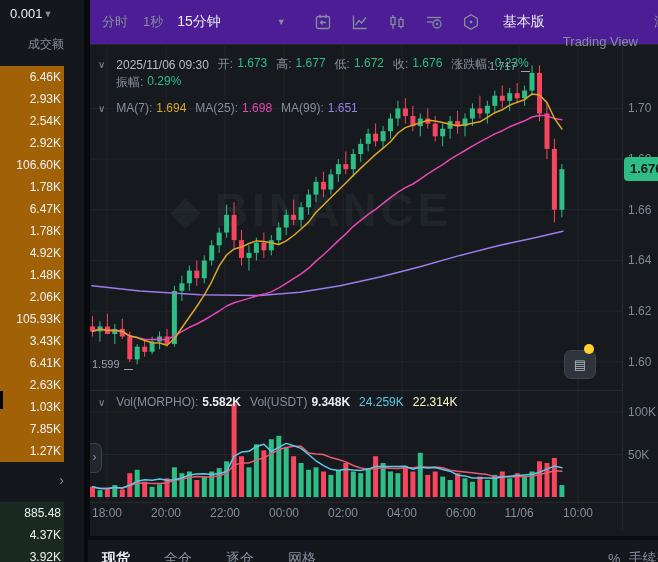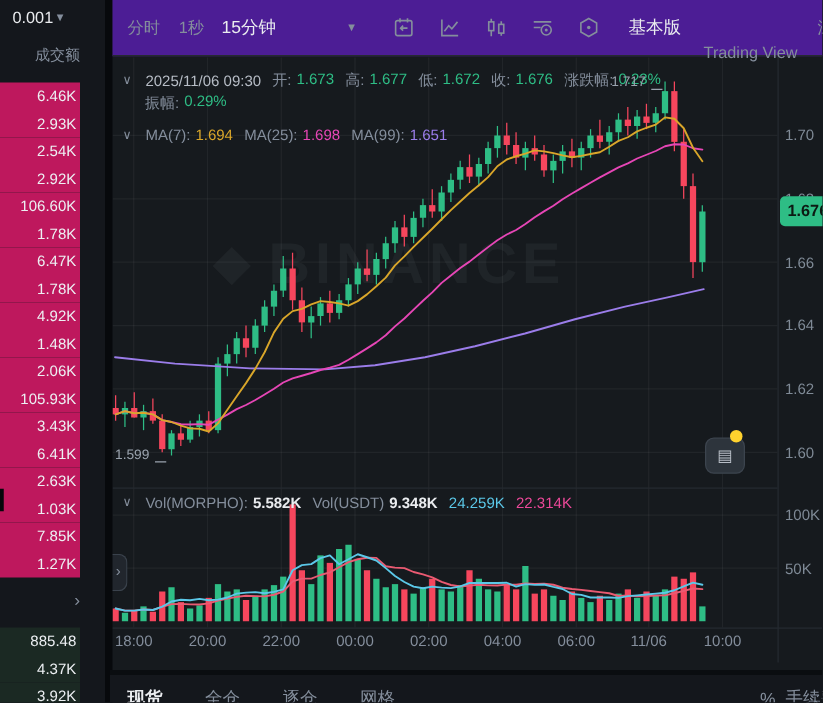--- a/index.html
+++ b/index.html
@@ -13,21 +13,21 @@
   
   #sidebar{left:0;top:0;width:84px;height:562px;background:#14171c;z-index:4;}
   #sidebar-gap{left:84px;top:0;width:6px;height:562px;background:#07090c;z-index:4;}
   #precision{left:10px;top:6px;color:#eaecef;font-size:13px;display:flex;align-items:center;gap:1px;cursor:pointer;}
   #precision .caret{color:#848e9c;font-size:9px;}
   #ob-header{left:0;top:36px;width:64px;text-align:right;padding-right:3px;color:#848e9c;}
   #ask-rows{left:0;top:66px;width:64px;}
   #bid-rows{left:0;top:502px;width:64px;}
   .ob-row{height:22px;line-height:22px;text-align:right;padding-right:3px;
           color:#edf0f3;font-size:12px;cursor:pointer;white-space:nowrap;}
-  .ob-row.ask{background:#be185d;}
+  .ob-row.ask{background:#a16207;}
   .ob-row.bid{background:#1b2923;}
   #ob-expand{left:0;top:468px;width:64px;height:24px;text-align:right;padding-right:6px;
              color:#848e9c;font-size:14px;line-height:24px;cursor:pointer;}
   #scroll-notch{left:0;top:391px;width:3px;height:18px;background:#05070a;z-index:5;}
   
   #toolbar{left:90px;top:0;width:568px;height:45px;display:flex;align-items:center;
            border-bottom:1px solid #252a31;z-index:4;background:#4c1d95;box-sizing:border-box;}
   .tb-tab{color:#848e9c;font-size:13px;cursor:pointer;white-space:nowrap;}
   .tb-tab.active{color:#eaecef;font-weight:normal;font-size:14px;}
   .tb-icon{width:18px;height:18px;color:#848e9c;cursor:pointer;flex:none;}
@@ -36,21 +36,21 @@
   
   .legend{display:flex;align-items:center;gap:9px;white-space:nowrap;z-index:3;font-size:12px;}
   .legend .caret{color:#848e9c;font-size:10px;margin-right:2px;cursor:pointer;}
   .lab{color:#848e9c;}
   .val-up{color:#2ebd85;}
   .val-w{color:#eaecef;font-weight:bold;}
   .val-ma7{color:#d9a62a;}
   .val-ma25{color:#e646b6;}
   .val-ma99{color:#9b7dea;}
   .val-cy{color:#5bc8e8;}
-  .val-pk{color:#ec4899;}
+  .val-pk{color:#fef9c3;}
   .pair{display:flex;gap:4px;}
   #info-row1{left:98px;top:56px;}
   #info-row2{left:116px;top:74px;}
   #ma-row{left:98px;top:101px;}
   #vol-row{left:98px;top:395px;}
   
   #watermark{left:170px;top:180px;width:360px;height:60px;z-index:1;display:flex;align-items:center;gap:10px;
              color:rgba(200,210,225,0.055);font-weight:bold;font-size:46px;letter-spacing:4px;}
   #watermark .wm-logo{font-size:40px;}
   #chart-svg{left:0;top:0;z-index:2;pointer-events:none;}

